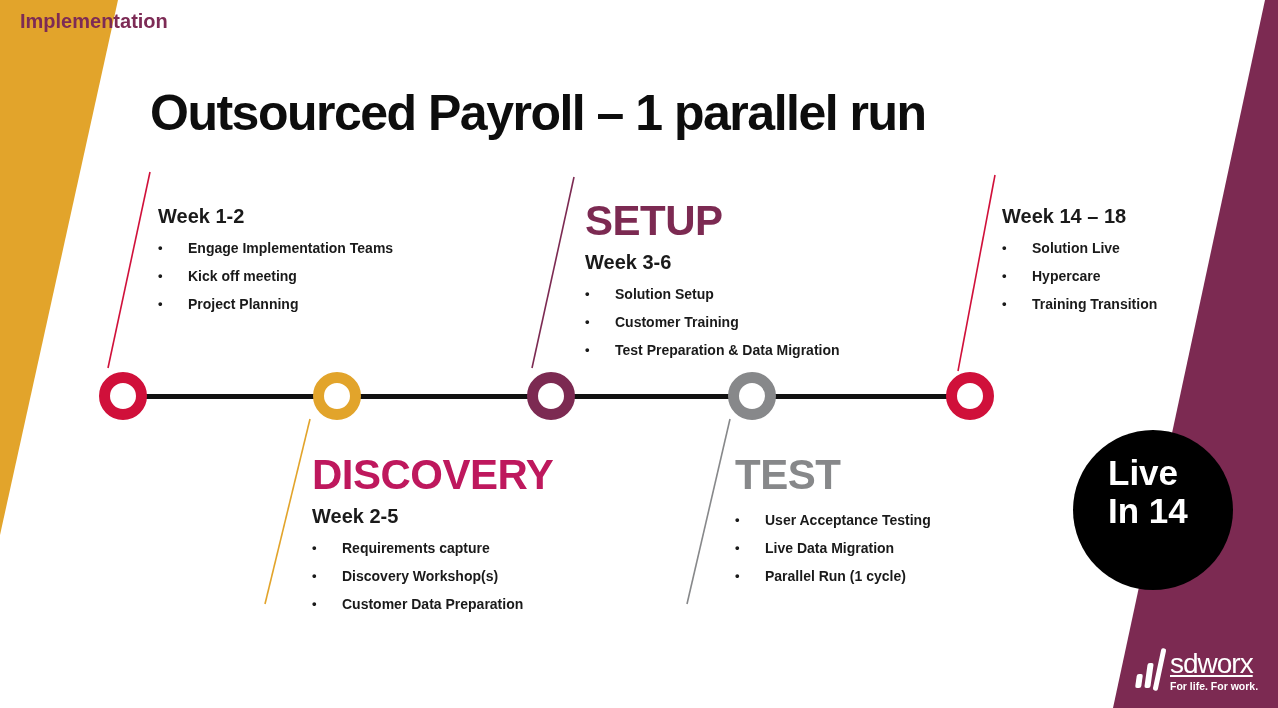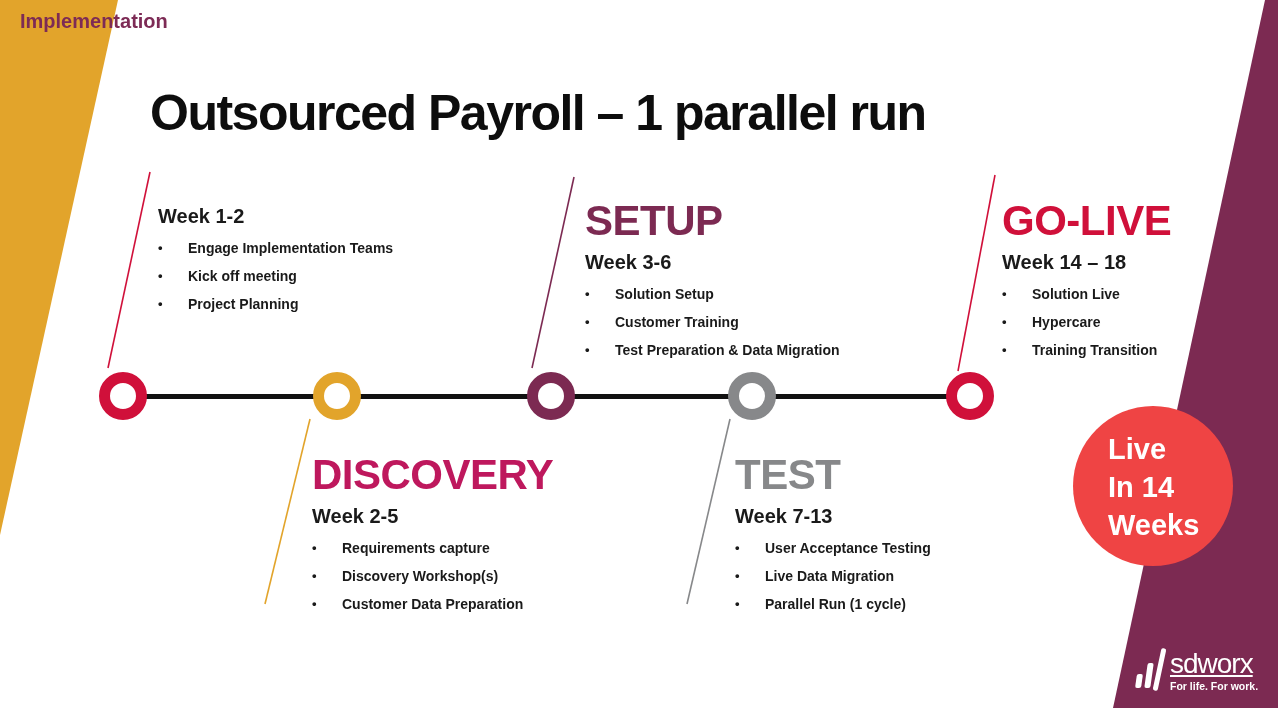--- a/index.html
+++ b/index.html
@@ -42,23 +42,23 @@
     background:#fff;box-sizing:border-box;border:11px solid #000;
   }
   .ring.r1{left:99px;border-color:#D0103A;}
   .ring.r2{left:313px;border-color:#E2A42B;}
   .ring.r3{left:527px;border-color:#7C2A52;}
   .ring.r4{left:728px;border-color:#87888A;}
   .ring.r5{left:946px;border-color:#D0103A;}
 
   
   #live-badge{
-    left:1073px;top:406px;width:160px;height:160px;z-index:5;
-    background:#ef4444;border-radius:50%;
-    color:#fff;font-weight:bold;font-size:29px;line-height:38px;
+    left:1073px;top:430px;width:160px;height:160px;z-index:5;
+    background:#000000;border-radius:50%;
+    color:#fff;font-weight:bold;font-size:35px;line-height:38px;
     padding:24px 0 0 35px;box-sizing:border-box;
   }
 
   
   #logo{left:1128px;top:646px;width:132px;height:52px;z-index:6;color:#fff;}
   #logo .mark{position:absolute;left:8px;top:2px;width:30px;height:46px;}
   #logo .mark span{position:absolute;background:#fff;border-radius:2px;}
   #logo .bar-a{width:6px;height:14px;left:0;top:26px;transform:skewX(-8deg);}
   #logo .bar-b{width:6px;height:25px;left:10px;top:15px;transform:skewX(-8deg);}
   #logo .bar-c{width:5px;height:43px;left:21px;top:0;transform:rotate(12deg);}
@@ -113,21 +113,20 @@
         <span>Customer Training</span>
       </li>
     <li>
         <span class="dot">•</span>
         <span>Test Preparation &amp; Data Migration</span>
       </li>
   </ul>
 </div>
 
 <div class="phase" style="left:1002px;top:198px;width:260px;">
-  <h2 class="c-red">GO-LIVE</h2>
   <div class="week" style="">Week 14 – 18</div>
   <ul>
     <li>
         <span class="dot">•</span>
         <span>Solution Live</span>
       </li>
     <li>
         <span class="dot">•</span>
         <span>Hypercare</span>
       </li>
@@ -152,21 +151,20 @@
       </li>
     <li>
         <span class="dot">•</span>
         <span>Customer Data Preparation</span>
       </li>
   </ul>
 </div>
 
 <div class="phase" style="left:735px;top:452px;">
   <h2 class="c-gray">TEST</h2>
-  <div class="week">Week 7-13</div>
   <ul>
     <li>
         <span class="dot">•</span>
         <span>User Acceptance Testing</span>
       </li>
     <li>
         <span class="dot">•</span>
         <span>Live Data Migration</span>
       </li>
     <li>
@@ -178,21 +176,20 @@
 
 <div class="ring r1"></div>
 <div class="ring r2"></div>
 <div class="ring r3"></div>
 <div class="ring r4"></div>
 <div class="ring r5"></div>
 
 <div id="live-badge" class="abs">
   <div>Live</div>
   <div>In 14</div>
-  <div>Weeks</div>
 </div>
 
 <div id="logo" class="abs">
   <div class="mark">
     <span class="bar-a"></span>
       <span class="bar-b"></span>
       <span class="bar-c"></span>
   </div>
   <div class="wordmark">sdworx</div>
   <div class="tagline">For life. For work.</div>

